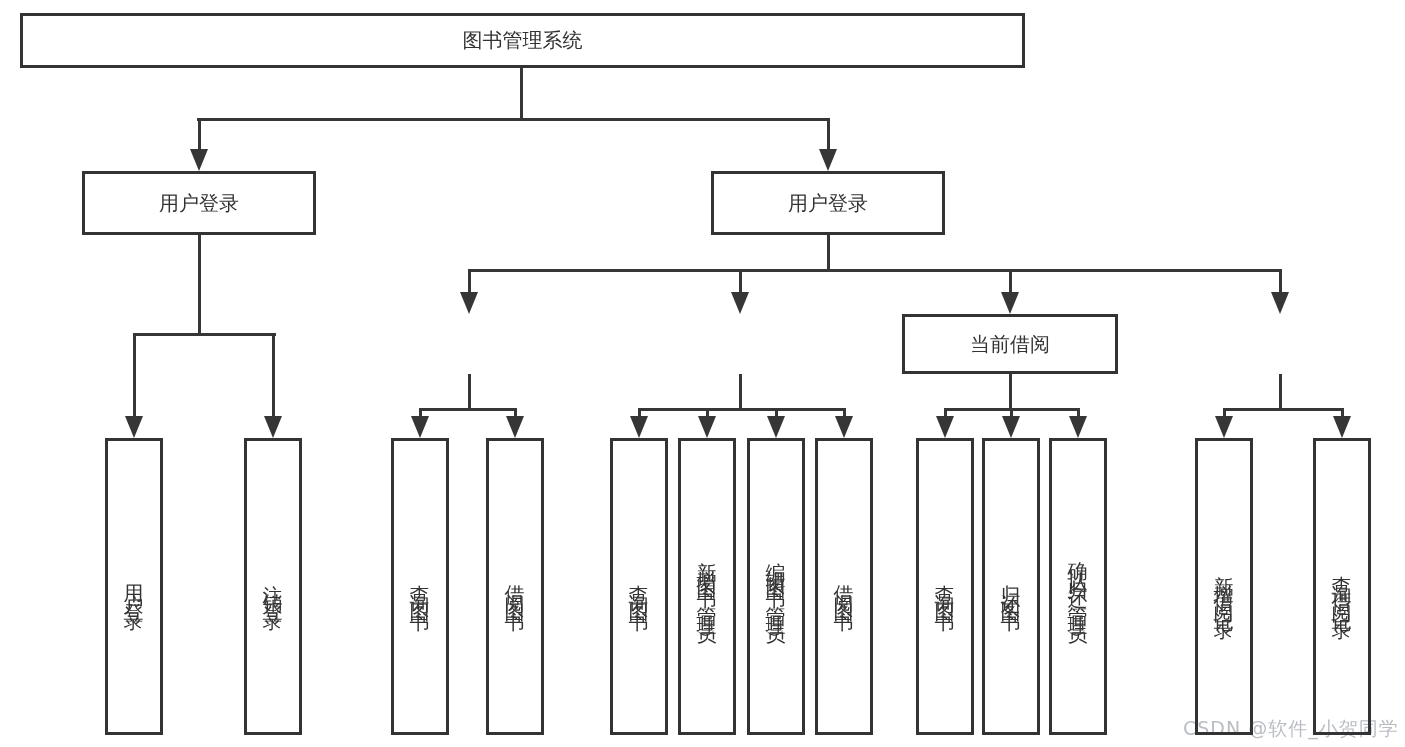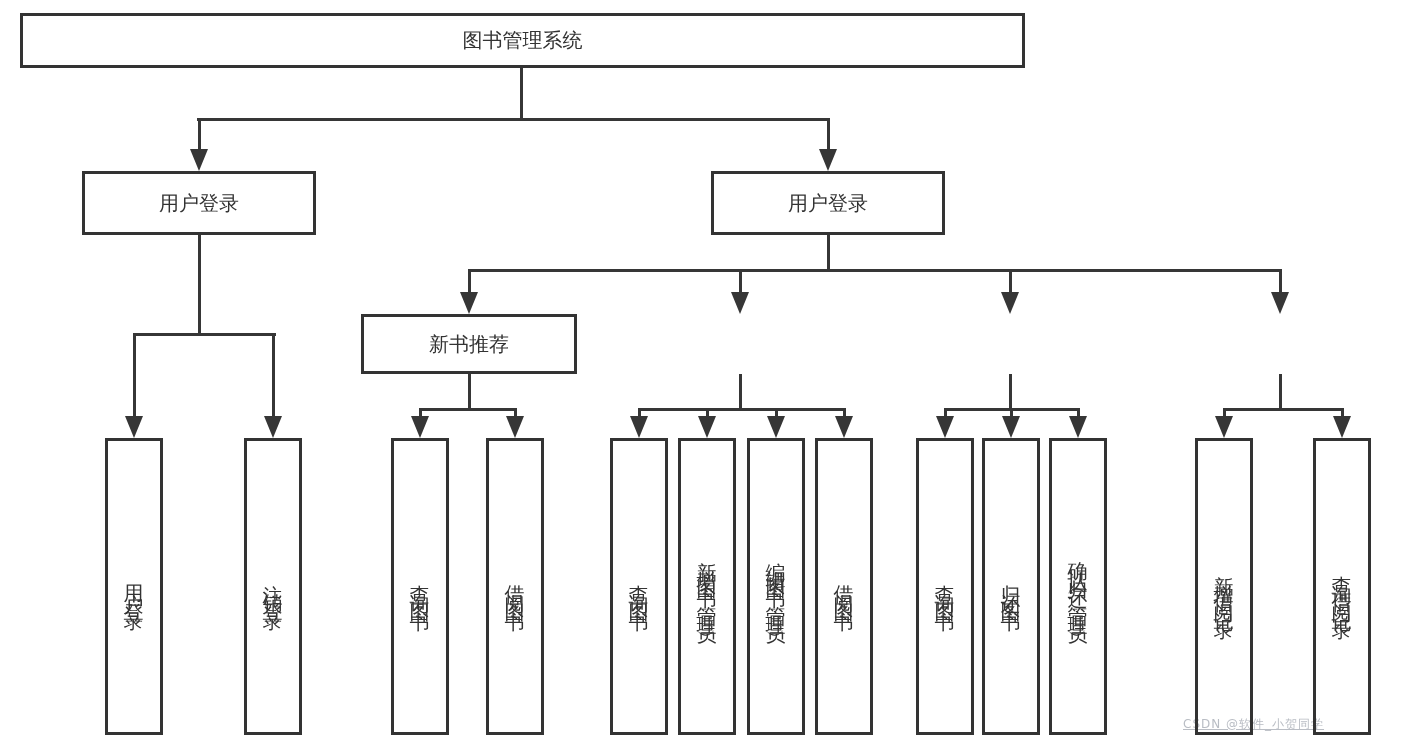--- a/index.html
+++ b/index.html
@@ -20,22 +20,22 @@
   }
   .vline { position:absolute; width:3px; background:var(--line,#363636); z-index:1; }
   .hline { position:absolute; height:3px; background:var(--line,#363636); z-index:1; }
   .arrow {
     position:absolute; width:0; height:0; z-index:1;
     border-left:9px solid transparent; border-right:9px solid transparent;
     border-top:22px solid var(--line,#363636);
   }
   .watermark {
     position:absolute; left:1183px; top:716px; z-index:3;
-    font-size:12px; letter-spacing:1px; white-space:nowrap;
-    color:var(--watermark,#b9bdc4); mix-blend-mode:darken;text-decoration:underline;
+    font-size:19px; letter-spacing:1px; white-space:nowrap;
+    color:var(--watermark,#b9bdc4); mix-blend-mode:darken;
   }
 </style>
 </head>
 <body>
 
 <div class="stage">
 
   <div class="box" style="left:20px;top:13px;width:1005px;height:55px;">图书管理系统</div>
 
   <div class="vline" style="left:520px;top:68px;height:52px;"></div>
@@ -59,21 +59,21 @@
   <div class="hline" style="left:467.5px;top:269px;width:814px;"></div>
   <div class="vline" style="left:467.5px;top:272px;height:24px;"></div>
   <div class="arrow" style="left:460px;top:292px;"></div>
   <div class="vline" style="left:738.5px;top:272px;height:24px;"></div>
   <div class="arrow" style="left:731px;top:292px;"></div>
   <div class="vline" style="left:1008.5px;top:272px;height:24px;"></div>
   <div class="arrow" style="left:1001px;top:292px;"></div>
   <div class="vline" style="left:1278.5px;top:272px;height:24px;"></div>
   <div class="arrow" style="left:1271px;top:292px;"></div>
 
-  <div class="box" style="left:361px;top:314px;width:216px;height:60px;">新书推荐</div>
+  <div class="box" style="left:902px;top:314px;width:216px;height:60px;">当前借阅</div>
 
   <div class="vline" style="left:467.5px;top:374px;height:37px;"></div>
   <div class="hline" style="left:418.5px;top:408px;width:98px;"></div>
   <div class="vline" style="left:418.5px;top:411px;height:9px;"></div>
   <div class="arrow" style="left:411px;top:416px;"></div>
   <div class="vline" style="left:513.5px;top:411px;height:9px;"></div>
   <div class="arrow" style="left:506px;top:416px;"></div>
 
   <div class="vline" style="left:738.5px;top:374px;height:37px;"></div>
   <div class="hline" style="left:637.5px;top:408px;width:208px;"></div>

